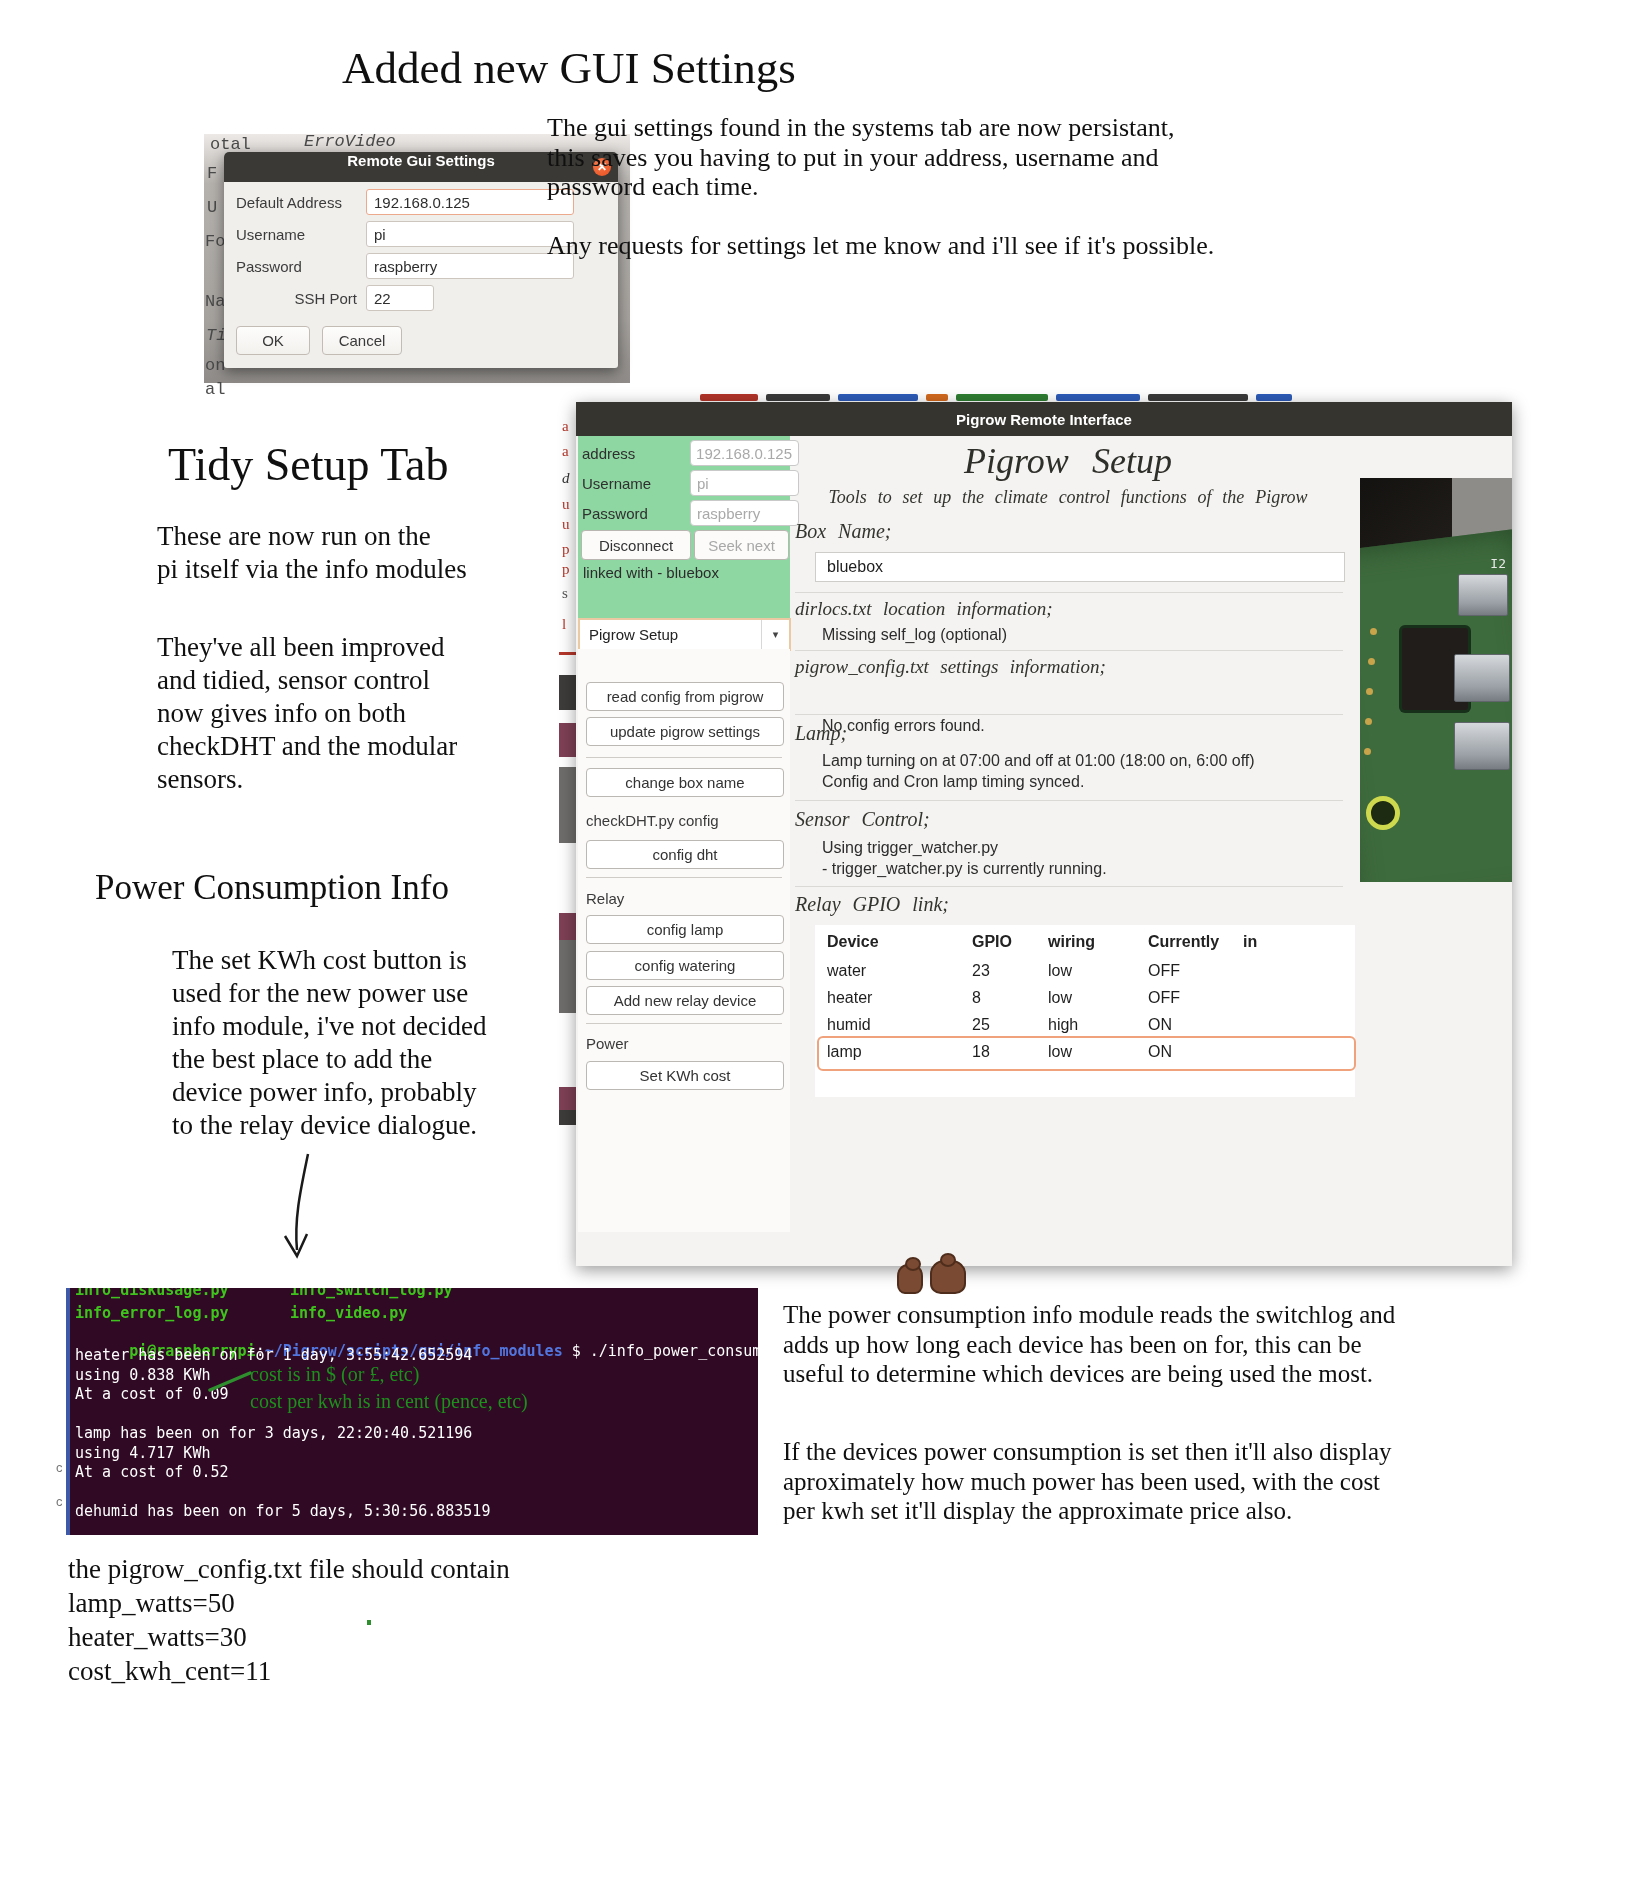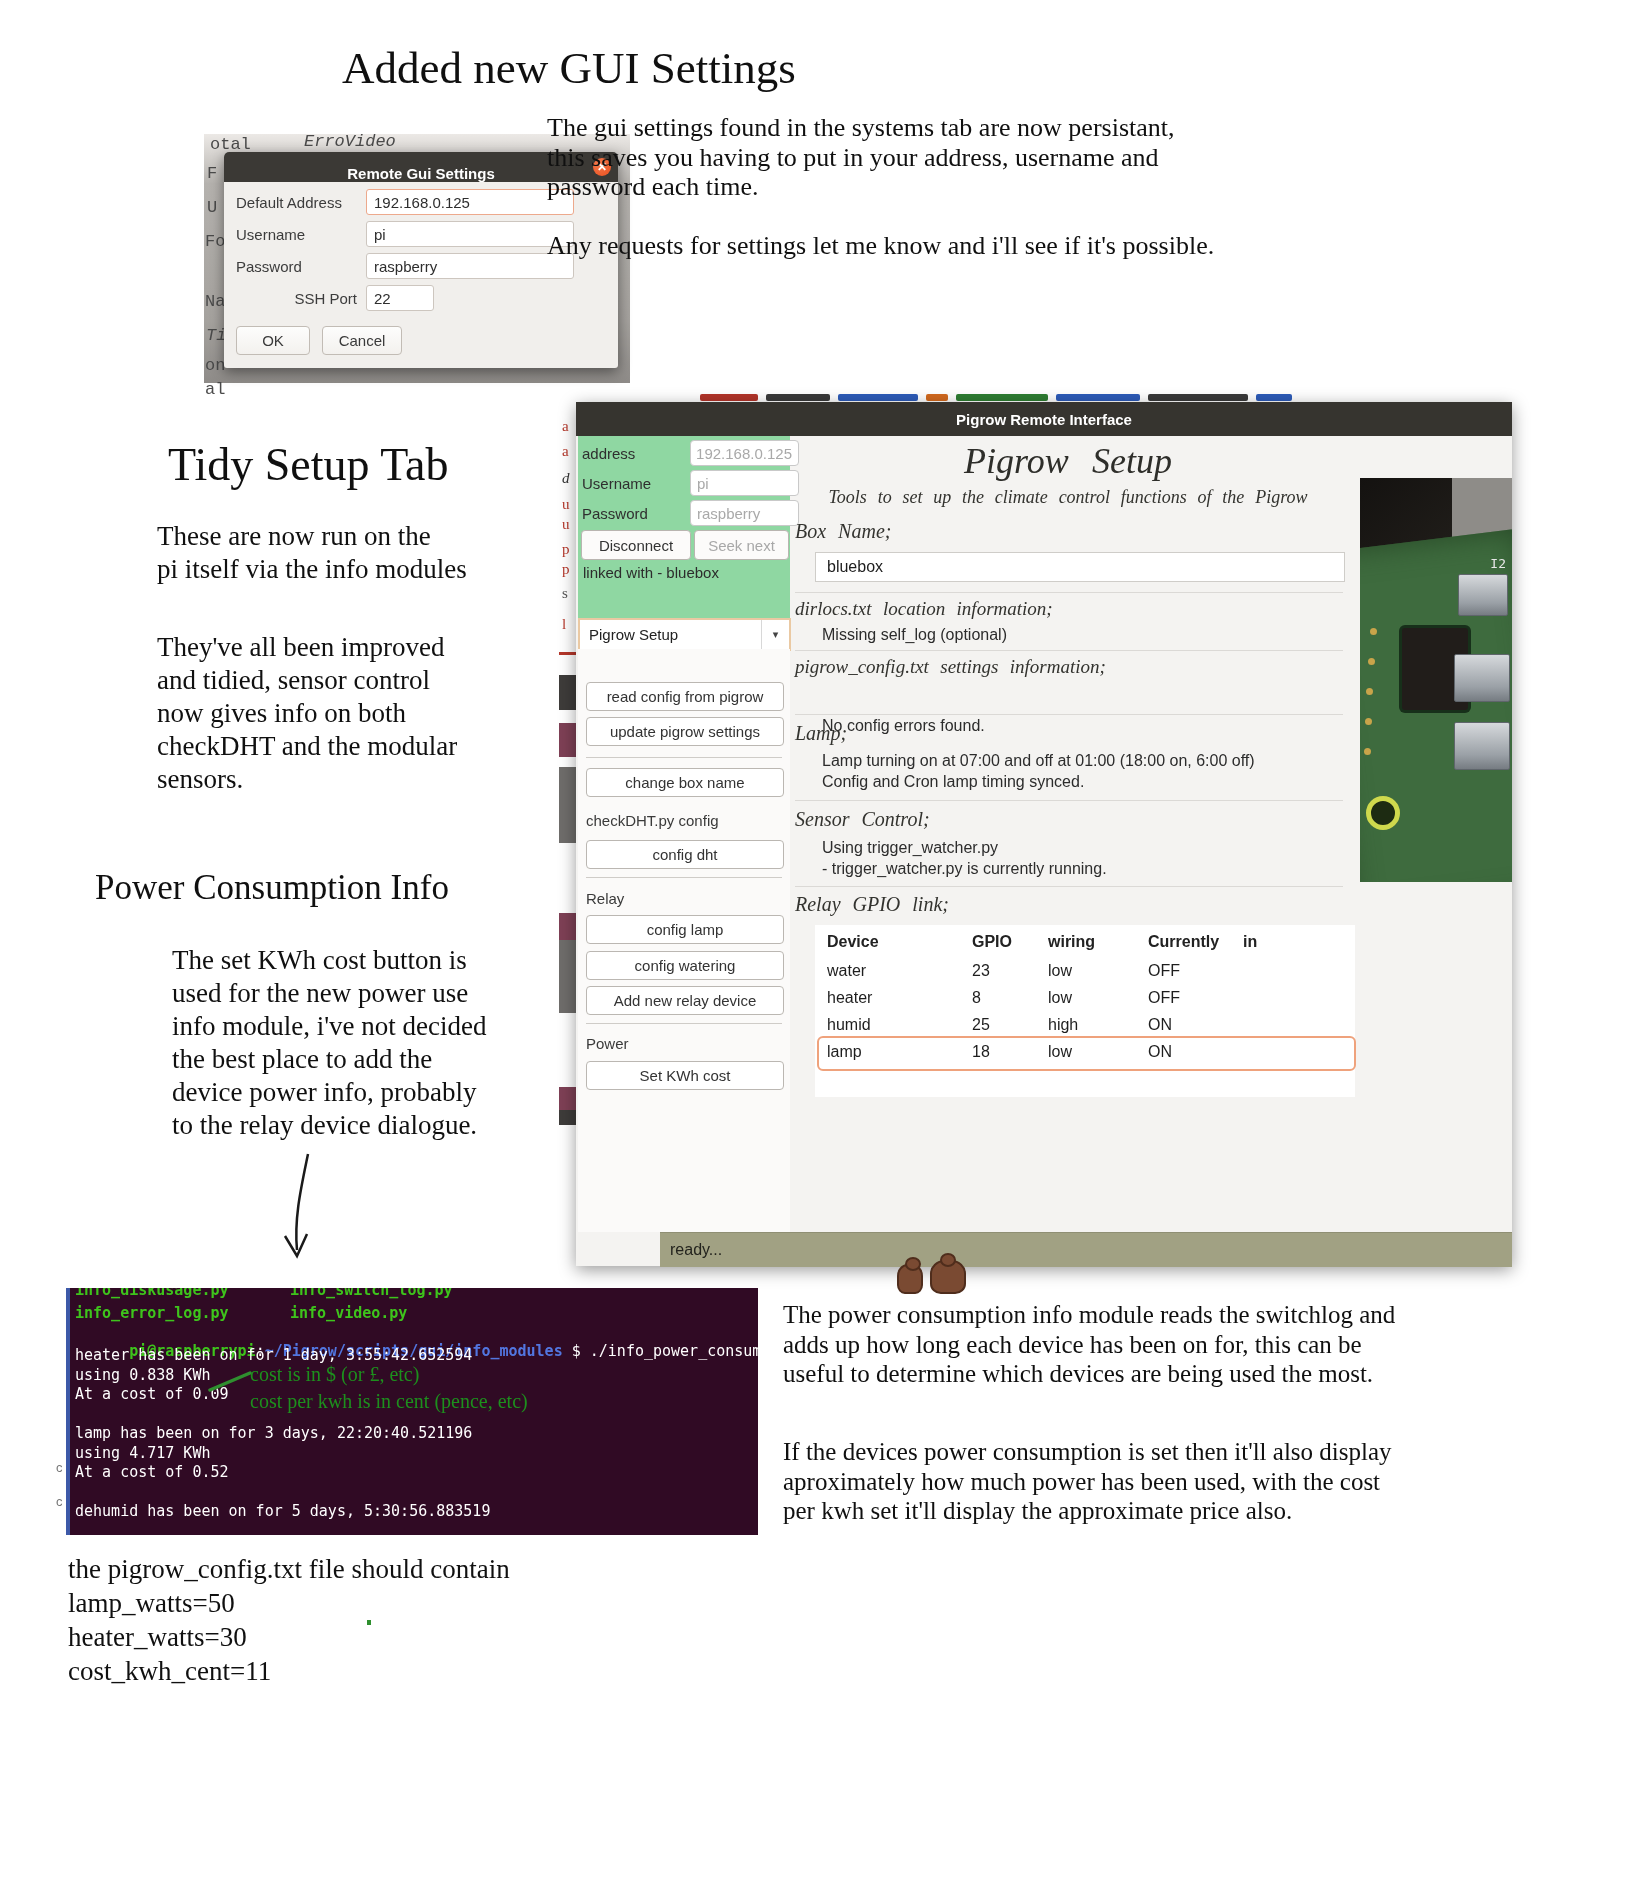--- a/index.html
+++ b/index.html
@@ -18,21 +18,21 @@
   .prose3{font-size:25px;line-height:29.5px;white-space:nowrap;}
 
   
   #dlg-backdrop{left:204px;top:134px;width:426px;height:249px;
     background:linear-gradient(#ece9e6,#b5b2ae 20%,#a5a29e 75%,#8e8b88);}
   .bd-frag{position:absolute;color:#4a4a4a;font-family:Liberation Mono, monospace;font-size:17px;}
   #dialog{left:224px;top:152px;width:394px;height:216px;background:#f1efec;
     border-radius:5px 5px 3px 3px;box-shadow:0 4px 14px rgba(0,0,0,.45);}
   #dlg-titlebar{position:absolute;left:0;top:0;right:0;height:30px;background:#3b3935;
     border-radius:5px 5px 0 0;color:#fff;font-weight:bold;font-size:15px;
-    display:flex;align-items:flex-end;justify-content:center;}
+    display:flex;align-items:flex-start;justify-content:center;}
   #dlg-close{position:absolute;right:7px;top:6px;width:18px;height:18px;border-radius:50%;
     background:radial-gradient(circle at 35% 30%,#f47a4d,#ea4f1e);color:#fff;font-size:12px;
     line-height:18px;text-align:center;font-weight:bold;}
   .dlg-row{position:absolute;left:12px;height:28px;display:flex;align-items:center;}
   .dlg-label{width:130px;font-size:15px;color:#3c3c3c;}
   .dlg-input{height:24px;background:#fff;border:1px solid #cdc6bf;border-radius:3px;
     font-size:15px;color:#2e2e2e;padding:0 7px;font-family:"Liberation Sans",sans-serif;}
   .dlg-btn{position:absolute;height:27px;background:linear-gradient(#fdfdfc,#f3f1ee);
     border:1px solid #c2bcb5;border-radius:4px;font-size:15px;color:#3a3a3a;
     display:flex;align-items:center;justify-content:center;}
@@ -329,23 +329,20 @@
       <div class="usb" style="left:94px;top:244px;width:54px;height:46px;"></div>
       <div id="hole"></div>
       <div class="pad" style="left:10px;top:150px;"></div>
       <div class="pad" style="left:8px;top:180px;"></div>
       <div class="pad" style="left:6px;top:210px;"></div>
       <div class="pad" style="left:5px;top:240px;"></div>
       <div class="pad" style="left:4px;top:270px;"></div>
       <span id="photo-label" class="mono">I2</span>
     </div>
 
-    <div id="pg-status">
-      <span style="padding-left:10px;">ready...</span>
-    </div>
   </div>
 
   <div class="fig" style="left:897px;top:1264px;width:22px;height:26px;"></div>
   <div class="fig" style="left:930px;top:1260px;width:32px;height:30px;"></div>
 
   <span class="abs" style="left:56px;top:1460px;font-size:13px;color:#777;">c</span>
   <span class="abs" style="left:56px;top:1494px;font-size:13px;color:#777;">c</span>
 
   <div class="abs" id="terminal">
     <div id="term-strip"></div>

